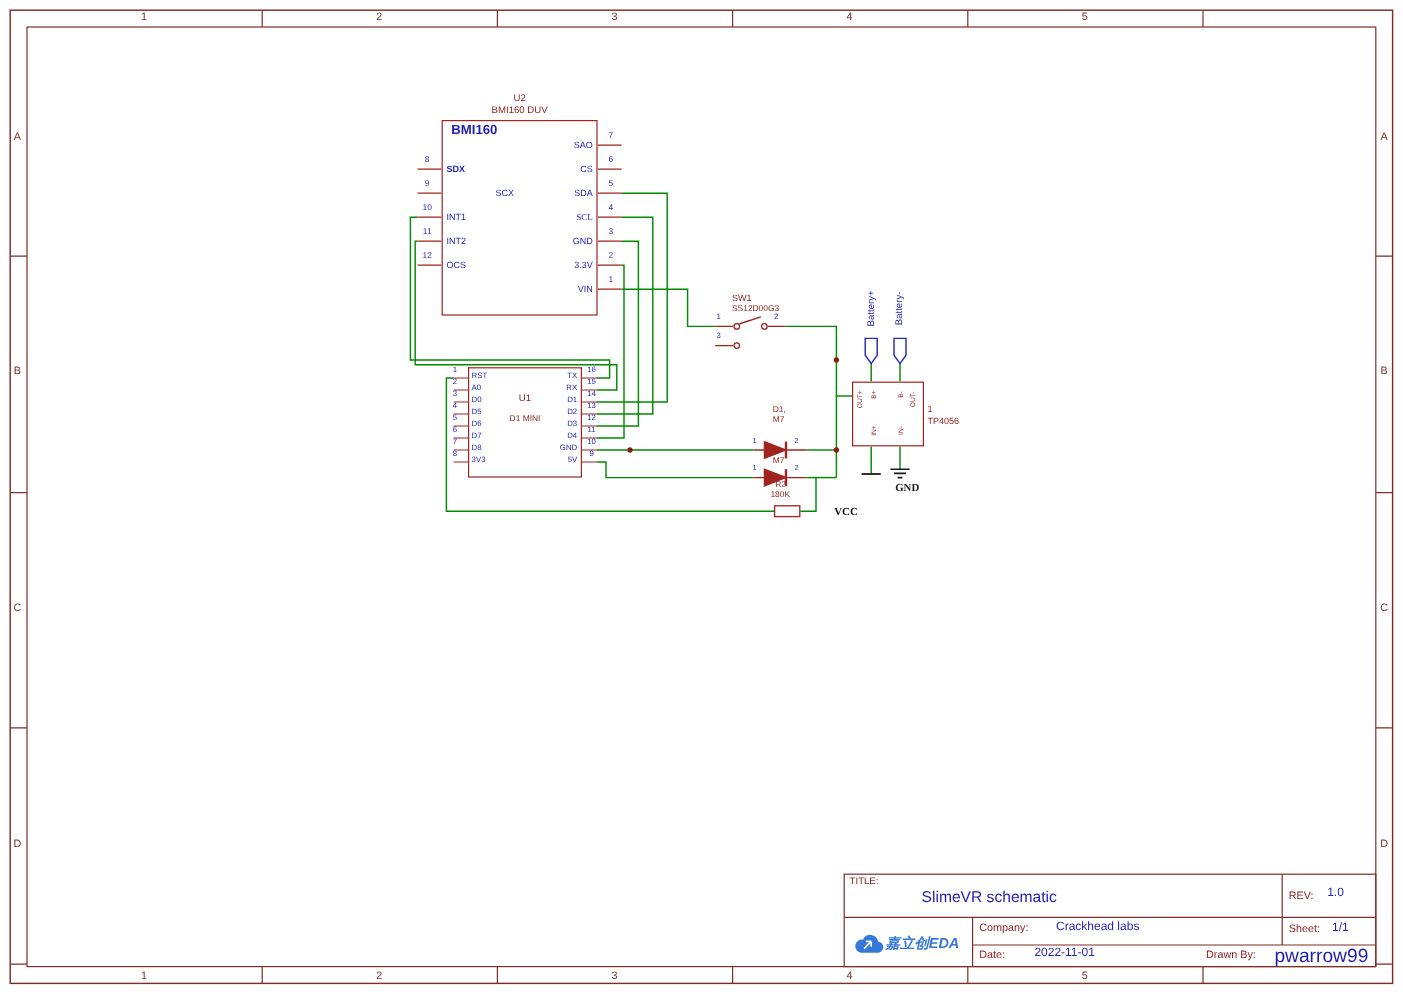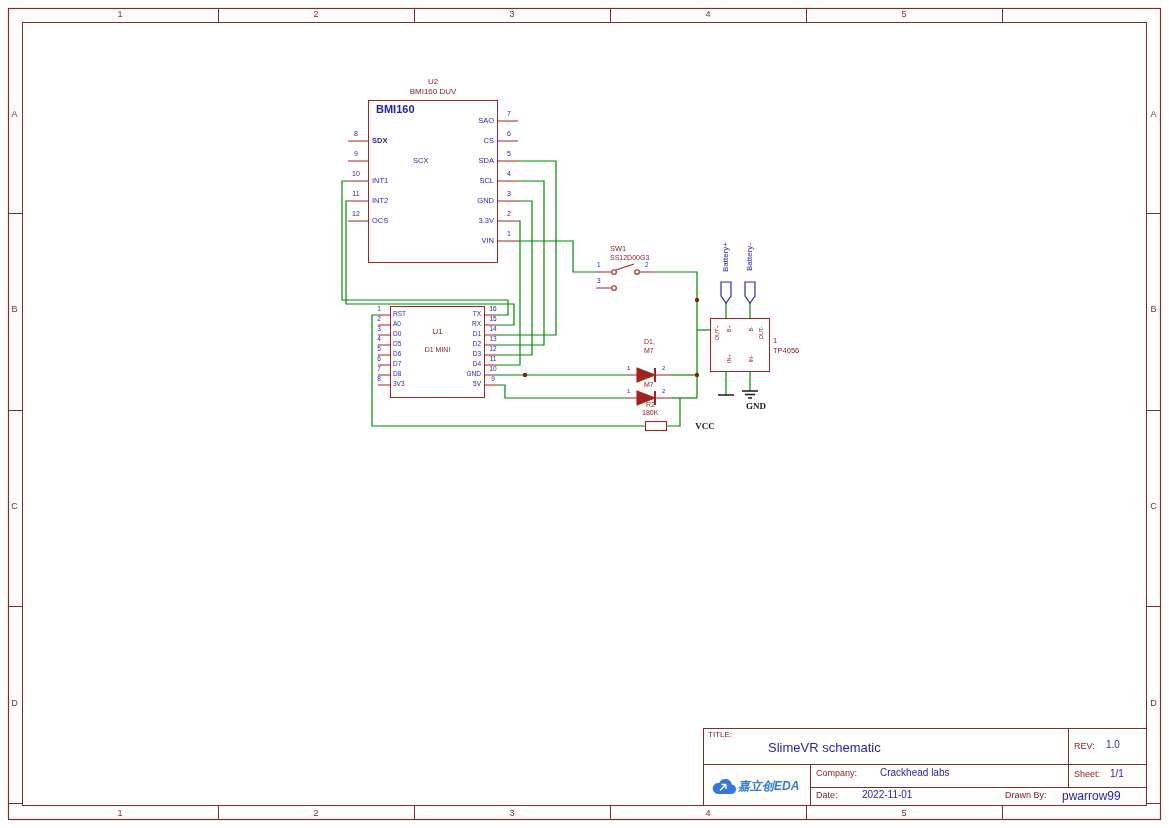--- a/index.html
+++ b/index.html
@@ -143,21 +143,21 @@
   <span class="abs blue ctr" style="left:501px;top:110px;width:16px;font-size:7px;">7</span>
   <span class="abs blue ctr" style="left:501px;top:130px;width:16px;font-size:7px;">6</span>
   <span class="abs blue ctr" style="left:501px;top:150px;width:16px;font-size:7px;">5</span>
   <span class="abs blue ctr" style="left:501px;top:170px;width:16px;font-size:7px;">4</span>
   <span class="abs blue ctr" style="left:501px;top:190px;width:16px;font-size:7px;">3</span>
   <span class="abs blue ctr" style="left:501px;top:210px;width:16px;font-size:7px;">2</span>
   <span class="abs blue ctr" style="left:501px;top:230px;width:16px;font-size:7px;">1</span>
   <span class="abs blue rt" style="left:414px;top:117px;width:80px;font-size:7.5px;">SAO</span>
   <span class="abs blue rt" style="left:414px;top:137px;width:80px;font-size:7.5px;">CS</span>
   <span class="abs blue rt" style="left:414px;top:157px;width:80px;font-size:7.5px;">SDA</span>
-  <span class="abs blue rt" style="left:414px;top:177px;width:80px;font-size:7.5px;">SCL</span>
+  <span class="abs blue rt" style="left:414px;top:177px;width:80px;font-size:7.5px;font-family:Liberation Serif, serif;">SCL</span>
   <span class="abs blue rt" style="left:414px;top:197px;width:80px;font-size:7.5px;">GND</span>
   <span class="abs blue rt" style="left:414px;top:217px;width:80px;font-size:7.5px;">3.3V</span>
   <span class="abs blue rt" style="left:414px;top:237px;width:80px;font-size:7.5px;">VIN</span>
 
   <div class="box" style="left:390px;top:306px;width:95px;height:92px;"></div>
   <span class="abs red ctr" style="left:390px;top:328px;width:95px;font-size:8px;">U1</span>
   <span class="abs red ctr" style="left:390px;top:346px;width:95px;font-size:7px;">D1 MINI</span>
 
   <span class="abs blue ctr" style="left:373px;top:306px;width:12px;font-size:6.5px;">1</span>
   <span class="abs blue ctr" style="left:373px;top:316px;width:12px;font-size:6.5px;">2</span>
@@ -230,21 +230,21 @@
   <span class="abs blue" style="left:768px;top:741px;font-size:13px;">SlimeVR schematic</span>
   <span class="abs red" style="left:1074px;top:742px;font-size:9px;">REV:</span>
   <span class="abs blue" style="left:1106px;top:740px;font-size:10px;">1.0</span>
   <span class="abs red" style="left:816px;top:769px;font-size:9px;">Company:</span>
   <span class="abs blue" style="left:880px;top:768px;font-size:10px;">Crackhead labs</span>
   <span class="abs red" style="left:1074px;top:770px;font-size:9px;">Sheet:</span>
   <span class="abs blue" style="left:1110px;top:769px;font-size:10px;">1/1</span>
   <span class="abs red" style="left:816px;top:791px;font-size:9px;">Date:</span>
   <span class="abs blue" style="left:862px;top:790px;font-size:10px;">2022-11-01</span>
   <span class="abs red" style="left:1005px;top:791px;font-size:9px;">Drawn By:</span>
-  <span class="abs blue" style="left:1062px;top:790px;font-size:12px;">pwarrow99</span>
+  <span class="abs blue" style="left:1062px;top:790px;font-size:16px;">pwarrow99</span>
 
   <svg width="30" height="24" style="left:710px;top:775px;">
     <path d="M8,19 a5.5,5.5 0 1 1 1.2,-10.9 a6.6,6.6 0 0 1 12.6,1.4 a4.6,4.6 0 0 1 -1,9.4 z" fill="#3579d8"></path>
     <path d="M10,15.5 L16,9.5 M16,9.5 L16,14 M16,9.5 L11.5,9.5" stroke="#ffffff" stroke-width="1.4" fill="none"></path>
   </svg>
   <span class="abs logo-text" style="left:738px;top:780px;font-size:12px;">嘉立创EDA</span>
 
 </div>
 
 </body></html>

